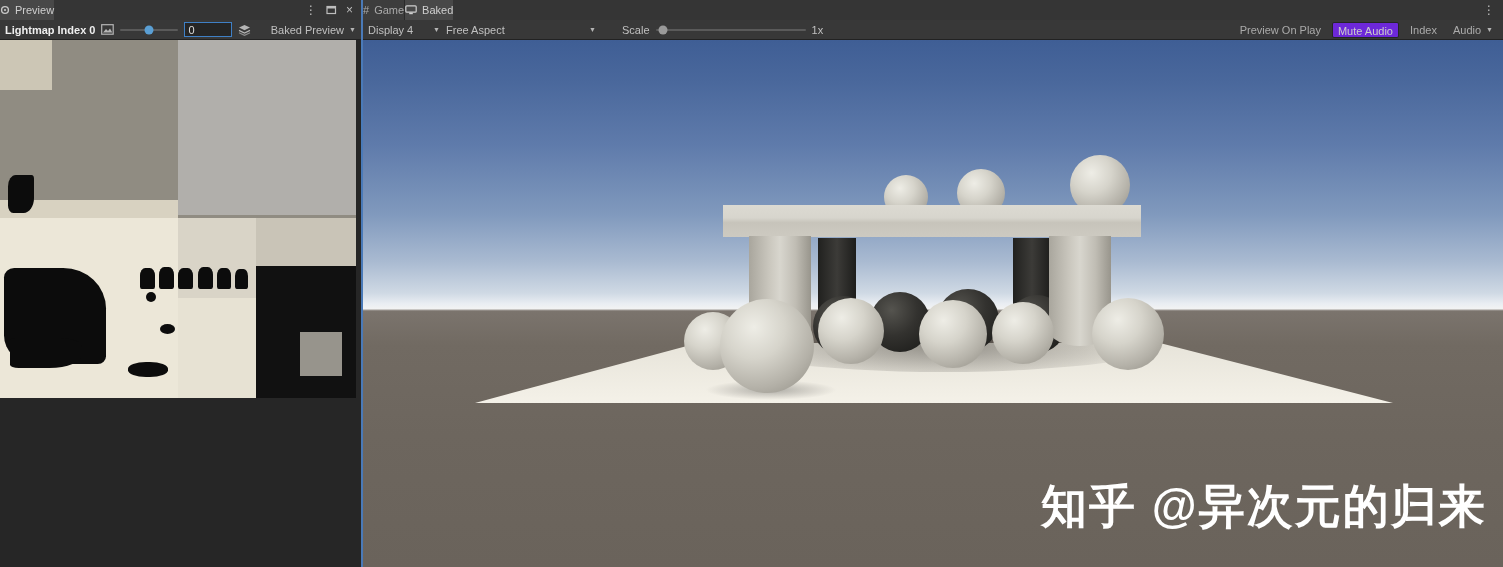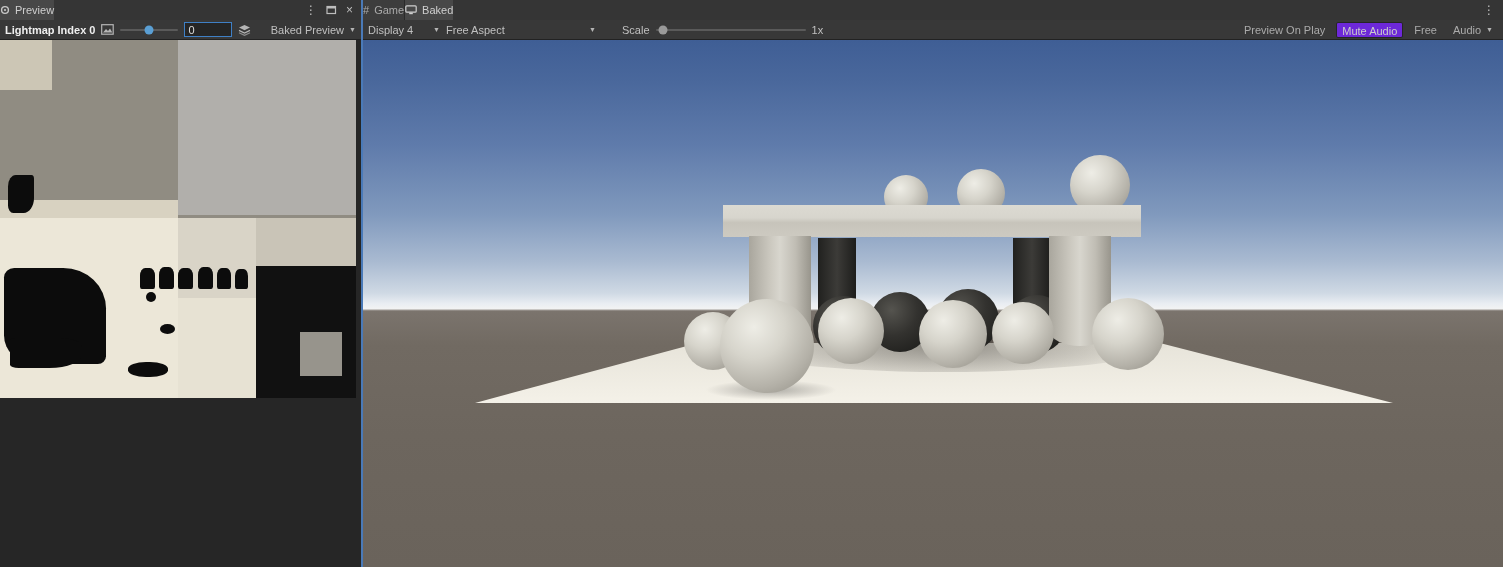--- a/index.html
+++ b/index.html
@@ -211,21 +211,21 @@
       </div>
       <span style="margin-left:20px;">Scale</span>
       <div class="slider" style="width:150px;">
         <div class="track"></div>
         <div class="handle handle-gray" style="left:5%;"></div>
       </div>
       <span>1x</span>
       <div class="flex-spacer"></div>
       <span class="toolbar-btn">Preview On Play</span>
       <span class="toolbar-btn toggled">Mute Audio</span>
-      <span class="toolbar-btn">Free</span>
+      <span class="toolbar-btn">Index</span>
       <div class="dd toolbar-btn">
         <span>Audio</span>
         <span class="caret">▼</span>
       </div>
     </div>
 
     <div id="viewport">
       <div class="floor"></div>
       <div class="soft-shadow" style="left:350px;top:268px;width:460px;height:64px;background:radial-gradient(ellipse at 50% 60%, rgba(45,42,38,0.45), rgba(45,42,38,0) 70%);"></div>
       <div class="soft-shadow" style="left:342px;top:340px;width:132px;height:20px;background:radial-gradient(ellipse, rgba(0,0,0,0.28), rgba(0,0,0,0) 70%);"></div>
@@ -247,15 +247,16 @@
       <div class="leg" style="left:386px;"></div>
       <div class="leg" style="left:686px;"></div>
 
       <div class="sphere light" style="left:321px;top:272px;width:58px;height:58px;"></div>
       <div class="sphere light" style="left:357px;top:259px;width:94px;height:94px;"></div>
       <div class="sphere light" style="left:455px;top:258px;width:66px;height:66px;"></div>
       <div class="sphere light" style="left:556px;top:260px;width:68px;height:68px;"></div>
       <div class="sphere light" style="left:629px;top:262px;width:62px;height:62px;"></div>
       <div class="sphere light" style="left:729px;top:258px;width:72px;height:72px;"></div>
 
+      <div class="watermark">知乎 @异次元的归来</div>
     </div>
   </div>
 </div>
 
 </body></html>

